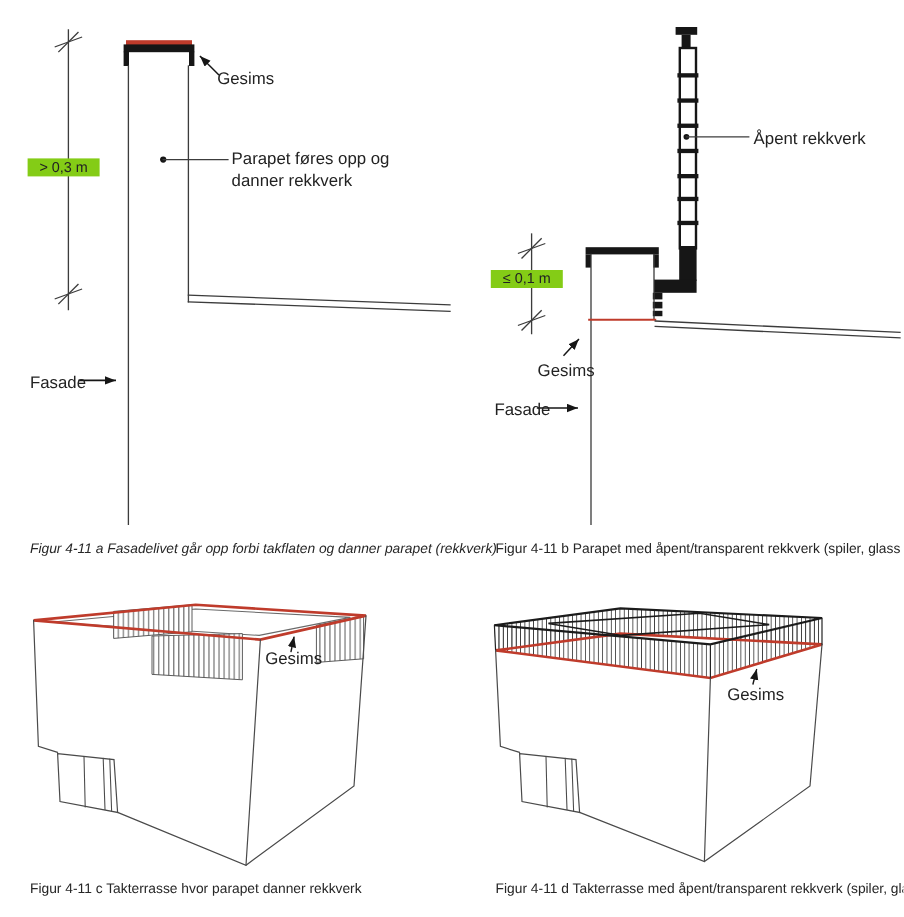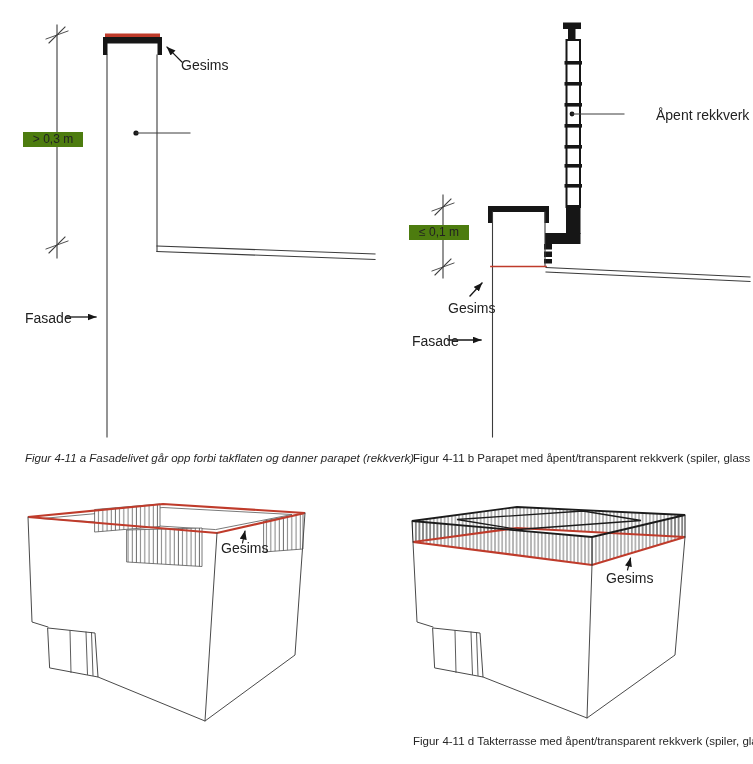--- a/index.html
+++ b/index.html
@@ -2,21 +2,21 @@
 <html><head>
 <meta charset="utf-8">
 <style>
   html,body{margin:0;padding:0;background:#fff;}
   #page{
     position:relative;width:753px;height:764px;background:#fff;overflow:hidden;
     font-family:"Liberation Sans", sans-serif;color:#222;
   }
   #linework{position:absolute;left:0;top:0;}
   .lbl{position:absolute;font-size:14px;line-height:1.25;color:#222;white-space:nowrap;}
-  .dim{font-size:12px;text-align:center;background:#4d7c0f;padding:0 1px;}
+  .dim{font-size:12px;text-align:center;background:#84cc16;padding:0 1px;}
   .caption{position:absolute;font-size:11.5px;color:#262626;white-space:nowrap;}
   .twoline div{white-space:nowrap;}
 </style>
 </head>
 <body>
 
 <div id="page">
 
   <svg id="linework" width="753" height="764" viewBox="0 0 753 764" xmlns="http://www.w3.org/2000/svg">
     <defs>
@@ -163,27 +163,32 @@
         <line x1="476.5" y1="632.5" x2="478" y2="675.5" stroke-width="0.9"></line>
         <path d="M483,677 L587,718 L675,655 L685,537"></path>
         <path d="M592,565 L587,718"></path>
       </g>
       <line x1="627.5" y1="570" x2="630.5" y2="558" stroke="#161616" stroke-width="1.2" marker-end="url(#arr)"></line>
     </g>
   </svg>
 
   <div class="lbl dim" style="left:23px;top:132px;width:58px;">&gt; 0,3 m</div>
   <div class="lbl" style="left:181px;top:57px;">Gesims</div>
+  <div class="lbl twoline" style="left:193px;top:124px;">
+    <div>Parapet føres opp og</div>
+    <div>danner rekkverk</div>
+  </div>
   <div class="lbl" style="left:25px;top:310px;">Fasade</div>
   <div class="caption" style="left:25px;top:452px;font-style:italic;">Figur 4-11 a Fasadelivet går opp forbi takflaten og danner parapet (rekkverk)</div>
 
-  <div class="lbl" style="left:628px;top:107px;margin-left:28px;">Åpent rekkverk</div>
+  <div class="lbl" style="left:628px;top:107px;">Åpent rekkverk</div>
   <div class="lbl dim" style="left:409px;top:225px;width:58px;">≤ 0,1 m</div>
   <div class="lbl" style="left:448px;top:300px;">Gesims</div>
   <div class="lbl" style="left:412px;top:333px;">Fasade</div>
   <div class="caption" style="left:413px;top:452px;">Figur 4-11 b Parapet med åpent/transparent rekkverk (spiler, glass e.l.)</div>
 
   <div class="lbl" style="left:221px;top:540px;">Gesims</div>
+  <div class="caption" style="left:25px;top:735px;">Figur 4-11 c Takterrasse hvor parapet danner rekkverk</div>
 
   <div class="lbl" style="left:606px;top:570px;">Gesims</div>
   <div class="caption" style="left:413px;top:735px;">Figur 4-11 d Takterrasse med åpent/transparent rekkverk (spiler, glass e.l.)</div>
 
 </div>
 
 </body></html>

